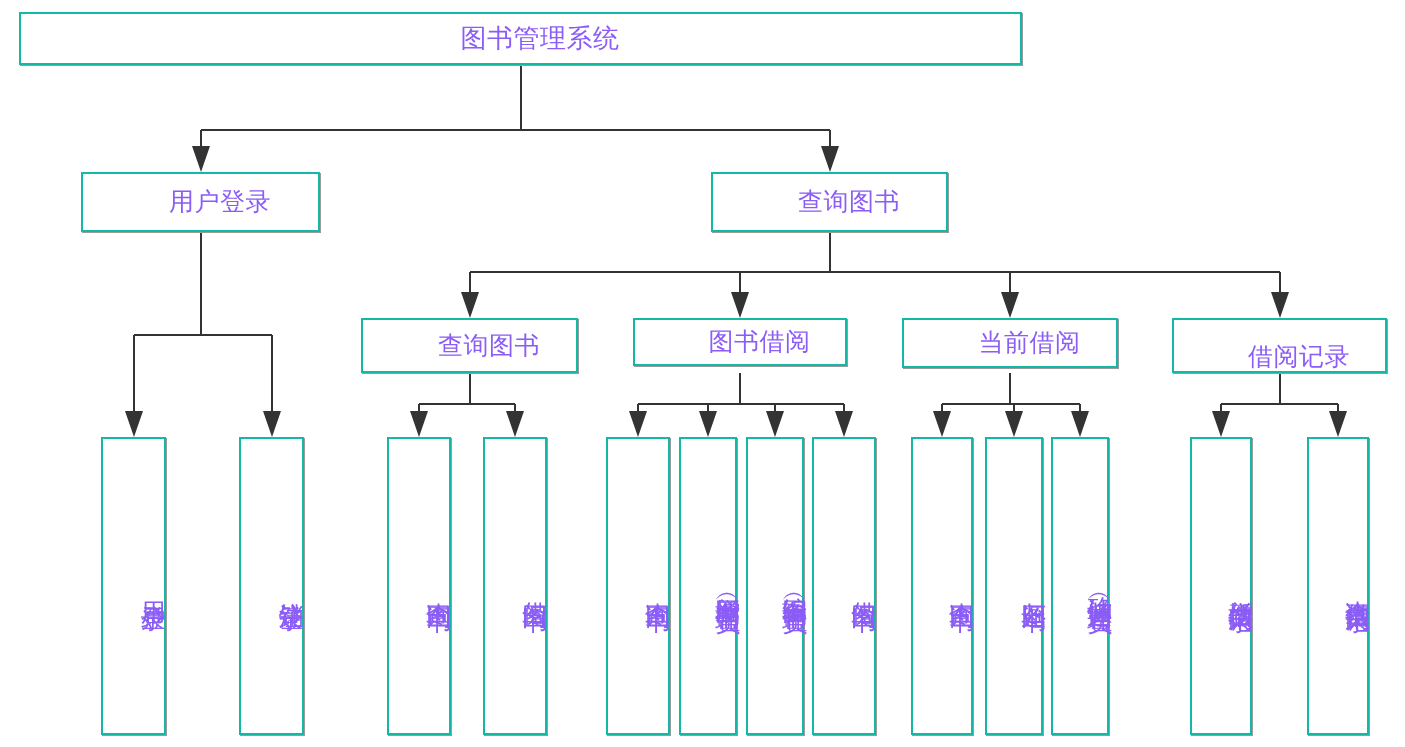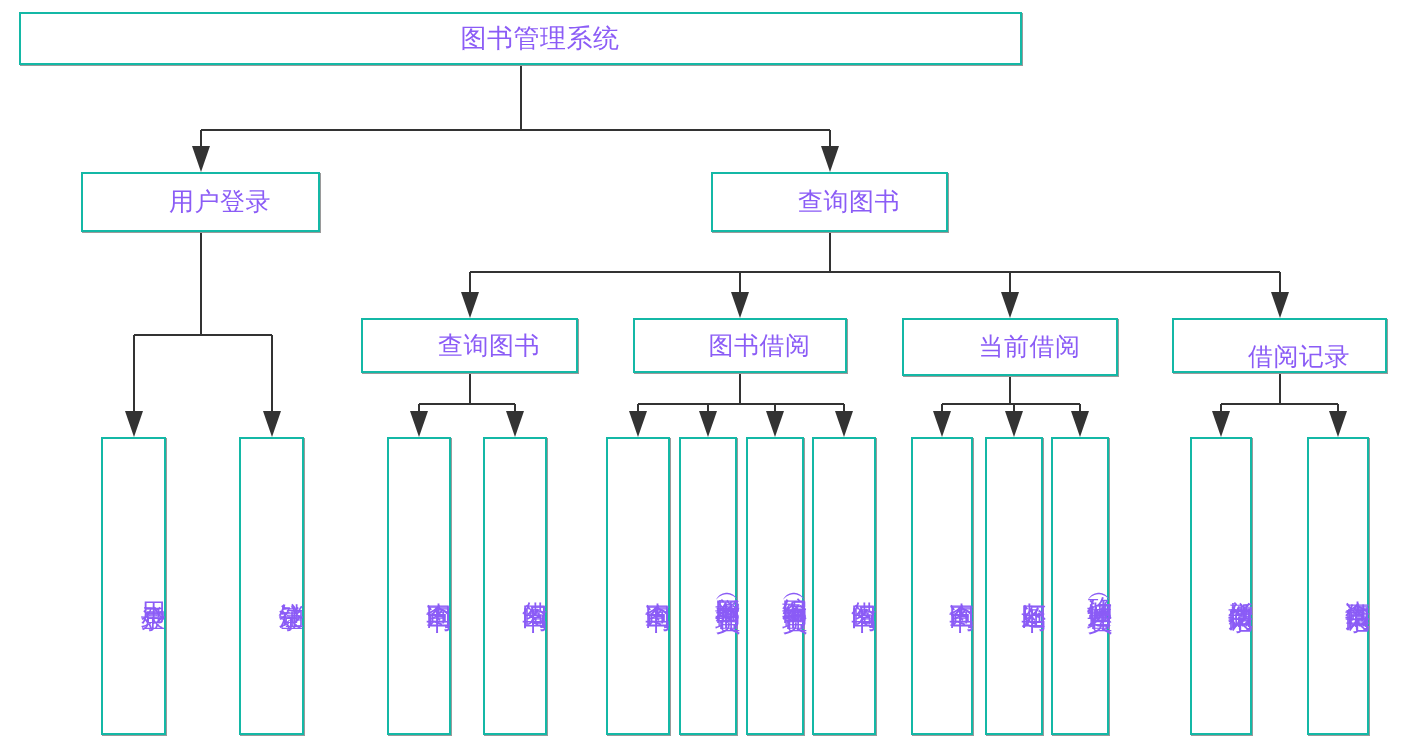--- a/index.html
+++ b/index.html
@@ -141,24 +141,24 @@
       </div>
       <div class="node horiz" style="left: 81px; top: 172px; width: 239px; height: 60px;">
         <span class="node-label">用户登录</span>
       </div>
       <div class="node horiz" style="left: 711px; top: 172px; width: 237px; height: 60px;">
         <span class="node-label">查询图书</span>
       </div>
       <div class="node horiz" style="left: 361px; top: 318px; width: 217px; height: 55px;">
         <span class="node-label">查询图书</span>
       </div>
-      <div class="node horiz" style="left: 633px; top: 318px; width: 214px; height: 55px;">
+      <div class="node horiz" style="left: 633px; top: 318px; width: 214px; height: 48px;">
         <span class="node-label">图书借阅</span>
       </div>
-      <div class="node horiz" style="left: 902px; top: 318px; width: 216px; height: 58px;">
+      <div class="node horiz" style="left: 902px; top: 318px; width: 216px; height: 50px;">
         <span class="node-label">当前借阅</span>
       </div>
       <div class="node horiz" style="left: 1172px; top: 318px; width: 215px; height: 55px; align-items: flex-end;">
         <span class="node-label">借阅记录</span>
       </div>
       <div class="node vert" style="left: 101px; top: 437px; width: 65px; height: 298px;">
         <span class="node-label">用户登录</span>
       </div>
       <div class="node vert" style="left: 239px; top: 437px; width: 65px; height: 298px;">
         <span class="node-label">注销登录</span>

